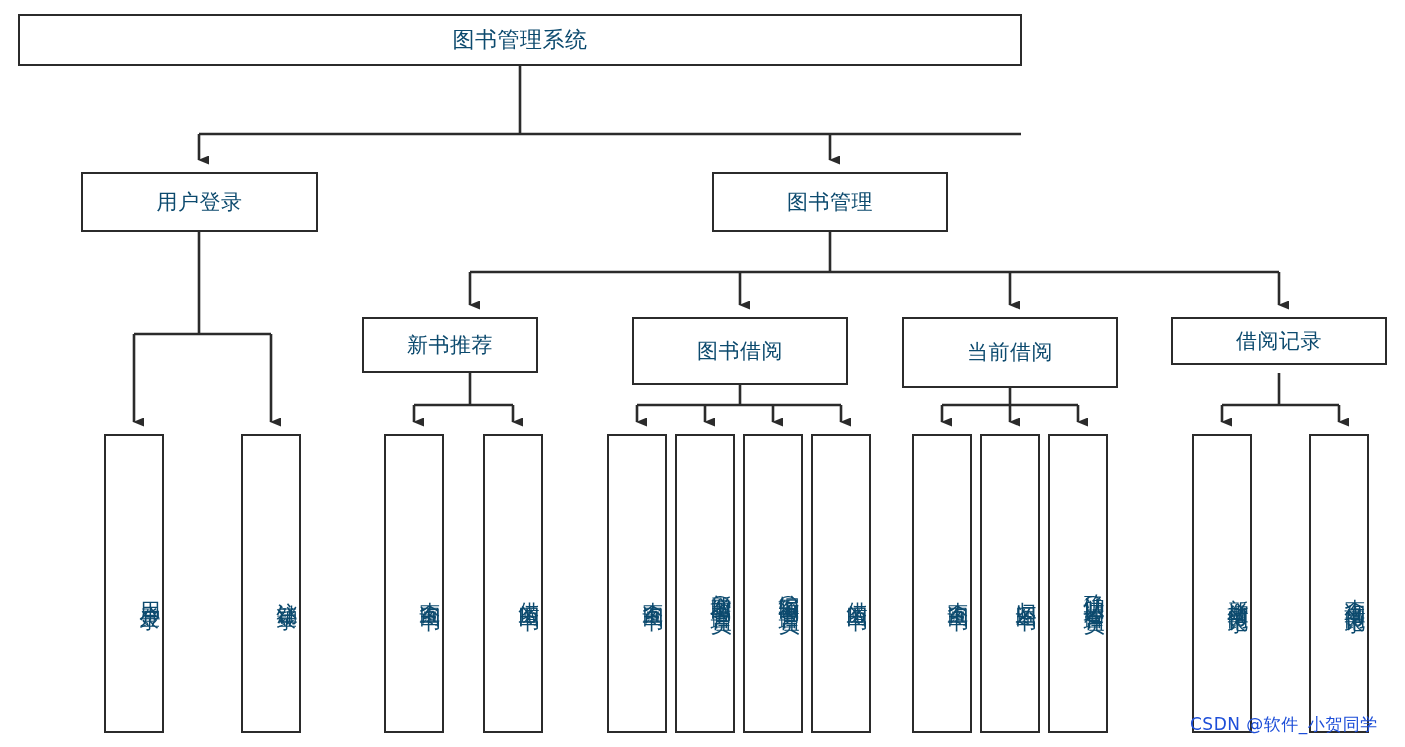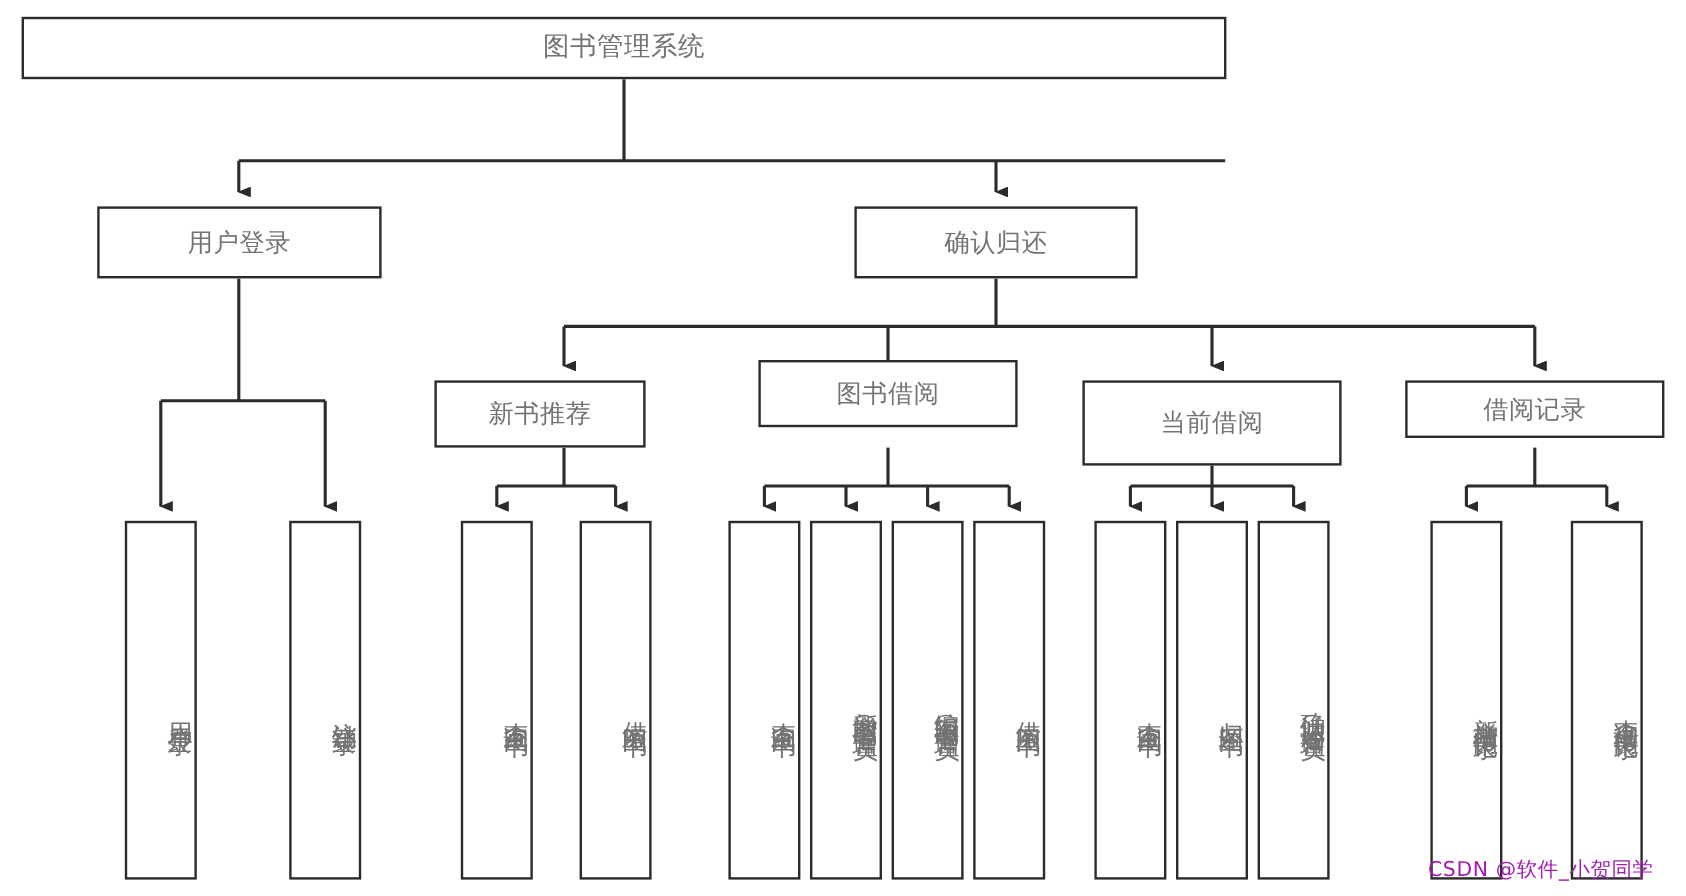--- a/index.html
+++ b/index.html
@@ -30,21 +30,21 @@
     pointer-events: none;
   }
   .node {
     position: absolute;
     box-sizing: border-box;
     border: 2px solid #2b2b2b;
     background: #ffffff;
     display: flex;
     align-items: center;
     justify-content: center;
-    color: #737373;
+    color: #0c4a6e;
     line-height: 1.18;
     text-align: center;
   }
   .node-h {
     font-size: 21px;
     letter-spacing: 0.5px;
   }
   .node.root {
     font-size: 22px;
   }
@@ -57,21 +57,21 @@
     justify-content: center;
     padding-top: 14px;
   }
   .node-v .vlabel {
     writing-mode: vertical-rl;
     text-orientation: upright;
     display: block;
   }
   .watermark {
     position: absolute;
-    color: #a21caf;
+    color: #1d4ed8;
     font-size: 17px;
     white-space: nowrap;
     letter-spacing: 0.5px;
     font-family: "DejaVu Sans", "Liberation Sans", sans-serif;
   }
 </style>
 </head>
 <body>
 
 <div id="diagram-root">
@@ -127,27 +127,27 @@
   </svg>
 
   <div class="node node-h root" style="left:18px; top:14px; width:1004px; height:52px;">
     <span>图书管理系统</span>
   </div>
 
   <div class="node node-h" style="left:81px; top:172px; width:237px; height:60px;">
     <span>用户登录</span>
   </div>
   <div class="node node-h" style="left:712px; top:172px; width:236px; height:60px;">
-    <span>确认归还</span>
+    <span>图书管理</span>
   </div>
 
   <div class="node node-h" style="left:362px; top:317px; width:176px; height:56px;">
     <span>新书推荐</span>
   </div>
-  <div class="node node-h" style="left:632px; top:300px; width:216px; height:56px;">
+  <div class="node node-h" style="left:632px; top:317px; width:216px; height:68px;">
     <span>图书借阅</span>
   </div>
   <div class="node node-h" style="left:902px; top:317px; width:216px; height:71px;">
     <span>当前借阅</span>
   </div>
   <div class="node node-h" style="left:1171px; top:317px; width:216px; height:48px;">
     <span>借阅记录</span>
   </div>
 
   <div class="node node-v" style="left:104px; top:434px; width:60px; height:299px;">

